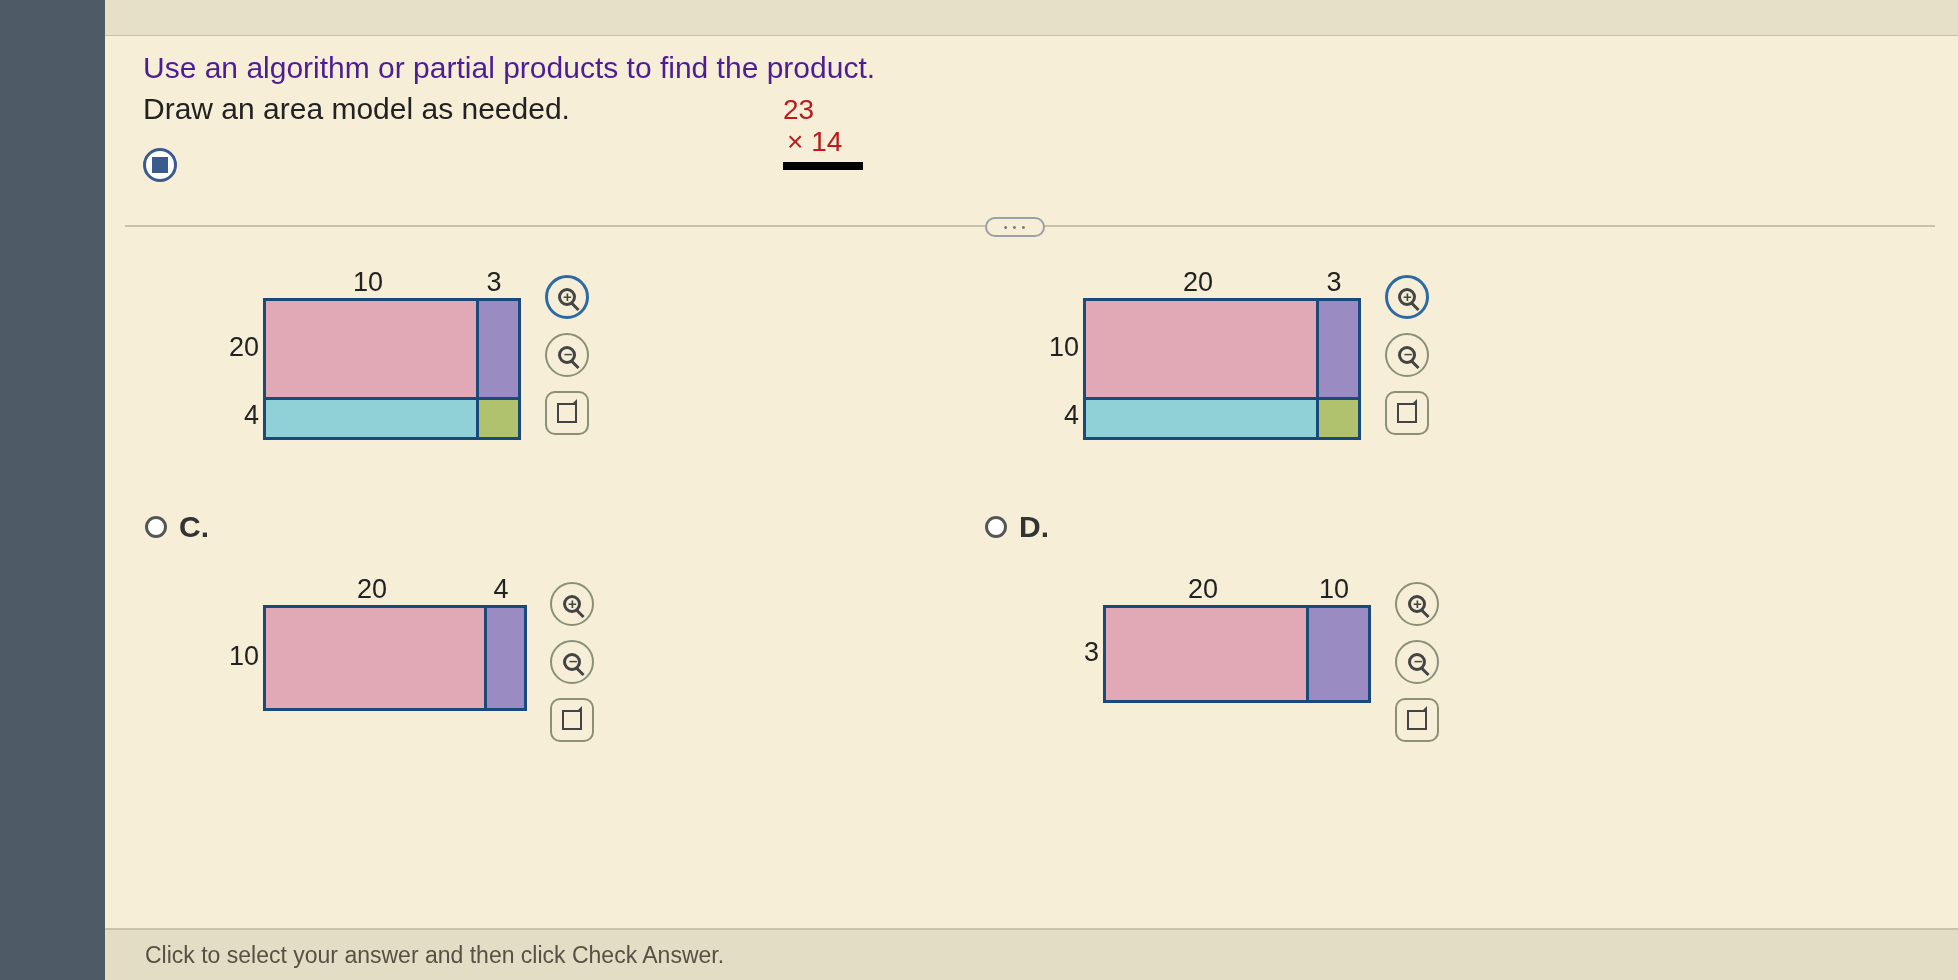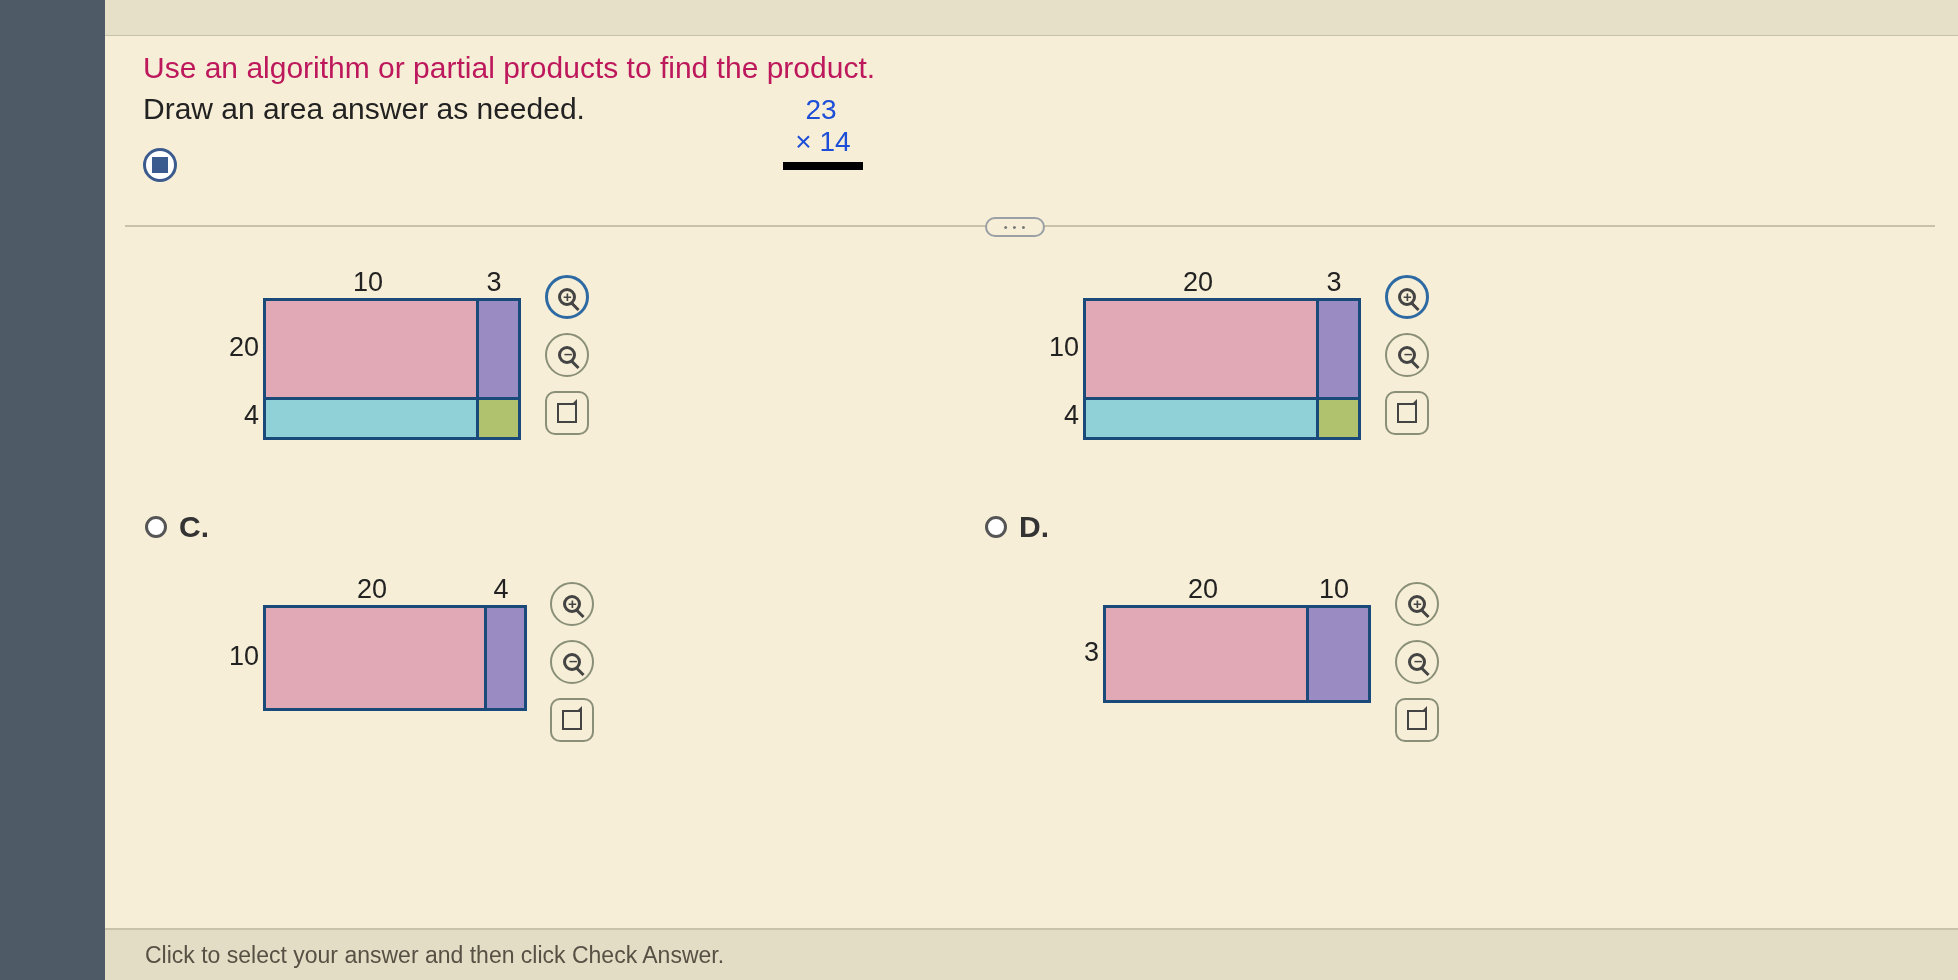--- a/index.html
+++ b/index.html
@@ -34,36 +34,36 @@
     border-bottom: 1px solid #c9c2aa;
   }
   .question-area {
     position: absolute;
     left: 38px;
     top: 48px;
     width: 1780px;
   }
   .q-line1 {
     font-size: 30px;
-    color: #be185d;
+    color: #4c1d95;
     line-height: 1.35;
   }
   .q-line2 {
     font-size: 30px;
     color: #222;
     line-height: 1.35;
   }
   .mult-problem {
     position: absolute;
     left: 640px;
     top: 46px;
     width: 80px;
-    text-align: center;
+    text-align: left;
     font-size: 28px;
-    color: #1d4ed8;
+    color: #b91c1c;
   }
   .mult-top { display:block; padding-right:4px; }
   .mult-bot { display:block; border-bottom: 8px solid #000000; padding: 0 4px 4px 4px; }
   .icon-row {
     position: absolute;
     left: 38px;
     top: 148px;
     display: flex;
     align-items: center;
     gap: 14px;
@@ -238,21 +238,21 @@
 </head>
 <body>
 
 <div class="page-bg"></div>
 
 <div class="content-panel">
   <div class="top-strip"></div>
 
   <div class="question-area">
     <div class="q-line1">Use an algorithm or partial products to find the product.</div>
-    <div class="q-line2">Draw an area answer as needed.</div>
+    <div class="q-line2">Draw an area model as needed.</div>
 
     <div class="mult-problem">
       <span class="mult-top">23</span>
       <span class="mult-bot">× 14</span>
     </div>
   </div>
 
   <div class="icon-row">
     <div class="info-icon">
       <div class="info-icon-inner"></div>

